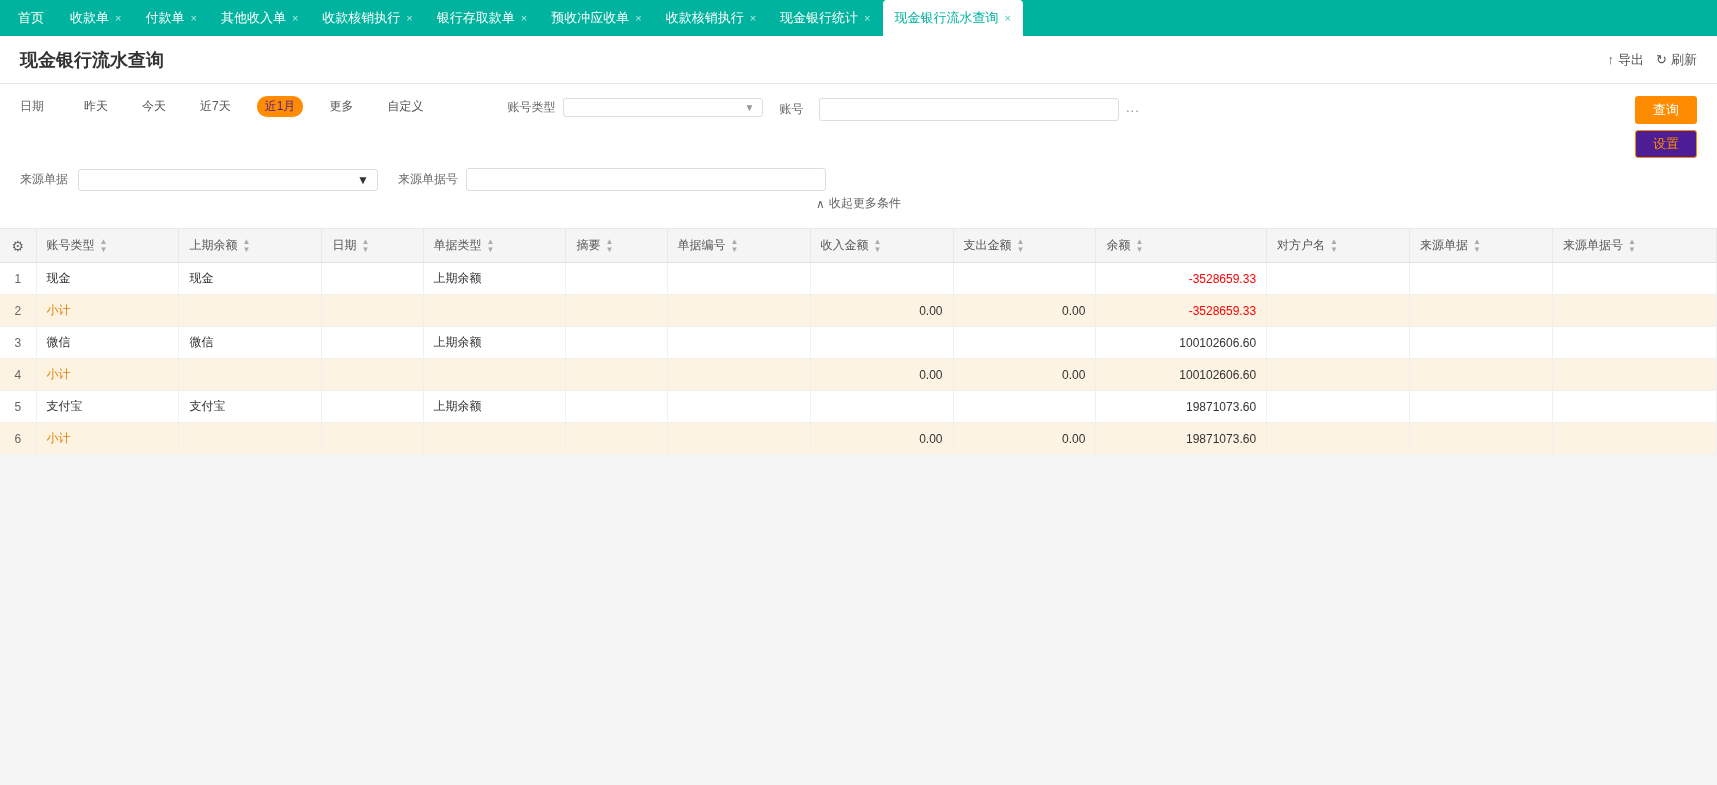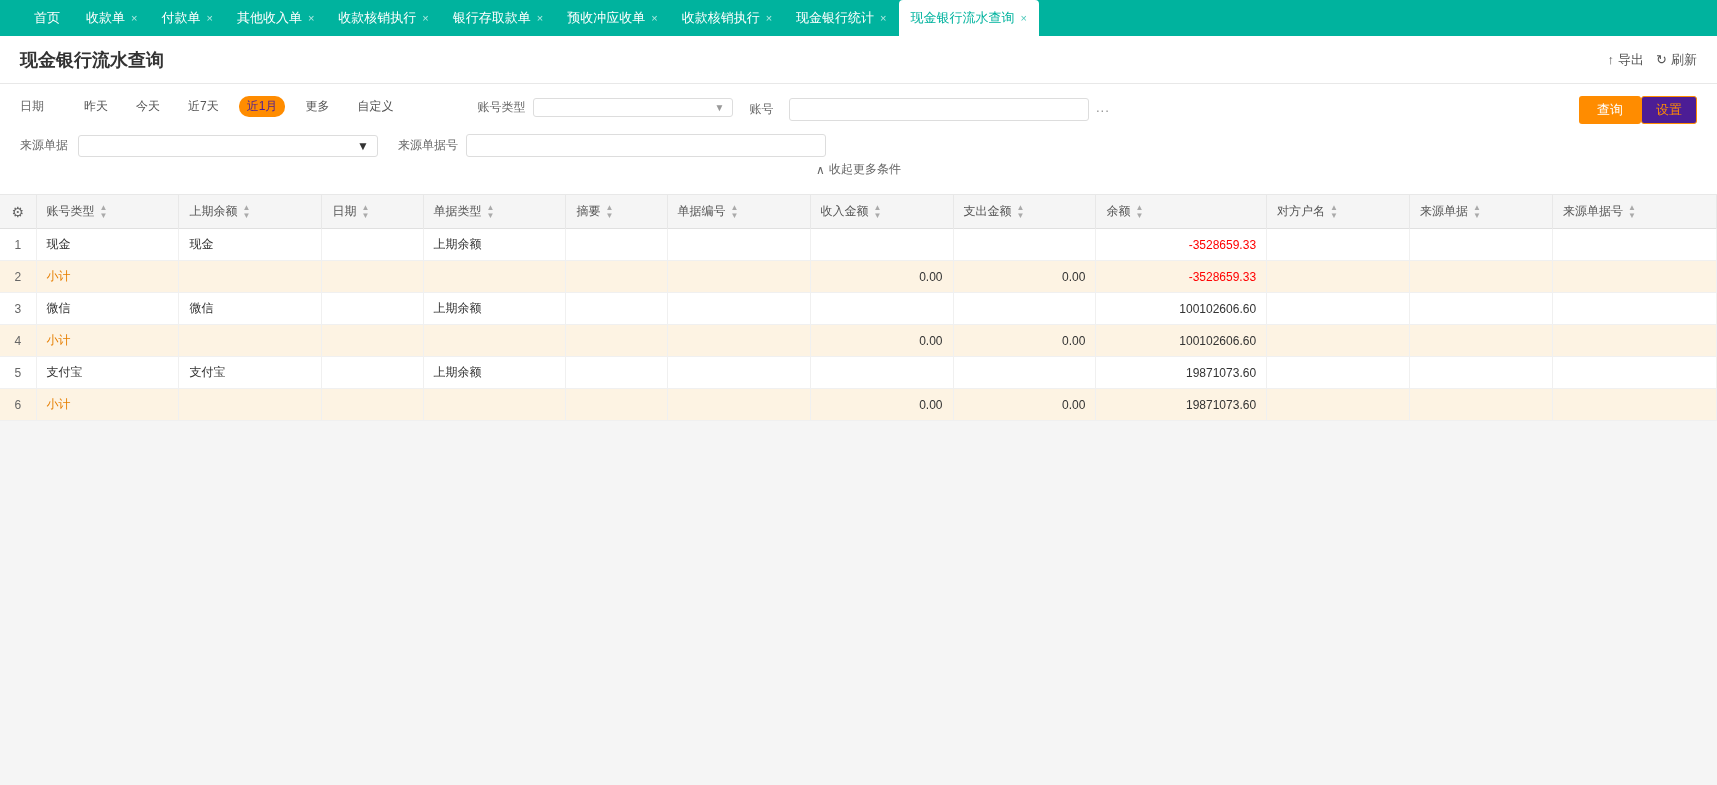--- a/index.html
+++ b/index.html
@@ -4,21 +4,21 @@
   <style>
     * { margin: 0; padding: 0; box-sizing: border-box; }
     body { font-family: 'Microsoft YaHei', Arial, sans-serif; font-size: 12px; background: #f5f5f5; color: #333; }
 
     
     .top-nav {
       background: #00b39e;
       display: flex;
       align-items: flex-start;
       height: 36px;
-      padding: 0 20px;
+      padding: 0 4px;
       overflow: hidden;
     }
     .nav-item {
       color: #fff;
       padding: 0 12px;
       height: 36px;
       display: flex;
       align-items: center;
       cursor: pointer;
       white-space: nowrap;
@@ -87,21 +87,21 @@
       gap: 16px;
     }
     .filter-label {
       color: #666;
       white-space: nowrap;
       min-width: 40px;
     }
     .date-options {
       display: flex;
       align-items: center;
-      gap: 12px;
+      gap: 18px;
     }
     .date-opt {
       padding: 2px 8px;
       cursor: pointer;
       border-radius: 3px;
       color: #555;
       font-size: 12px;
     }
     .date-opt.active {
       background: #ff8c00;
@@ -151,21 +151,22 @@
       background: #4c1d95;
       color: #ff8c00;
       border: 1px solid #ff8c00;
       padding: 4px 14px;
       border-radius: 3px;
       cursor: pointer;
       font-size: 13px;
     }
     .right-btns {
       display: flex;
-      flex-direction: row;
+      flex-direction: column;
+      gap: 6px;
       margin-left: auto;
     }
     .collapse-row {
       display: flex;
       justify-content: center;
       align-items: center;
       padding: 4px 0;
       cursor: pointer;
       color: #666;
       font-size: 12px;

